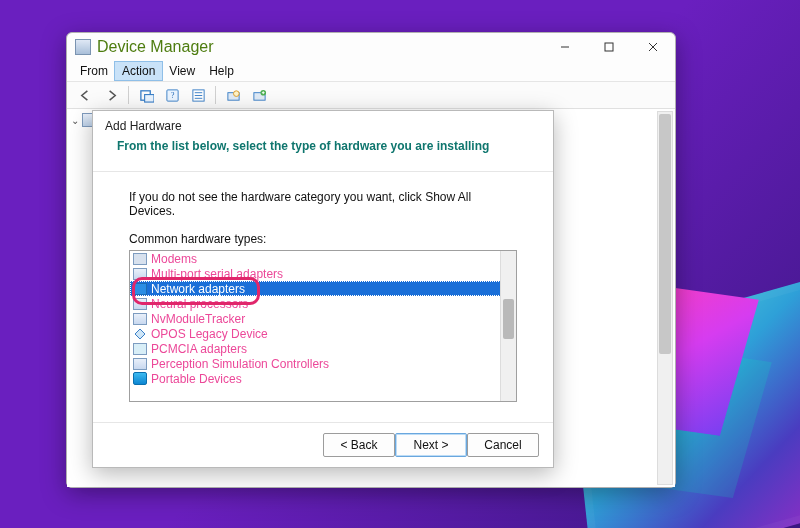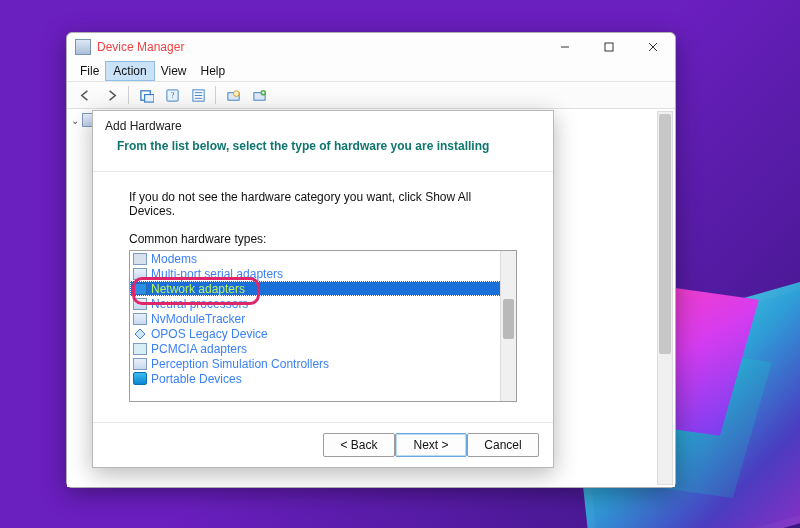--- a/index.html
+++ b/index.html
@@ -4,21 +4,21 @@
 <style>
 html,body{margin:0;padding:0;width:800px;height:528px;font-family:"Segoe UI",Tahoma,sans-serif;font-size:12px;overflow:hidden}
 body{background:linear-gradient(135deg,#6a1fbf 0%,#6a1fbf 52%,#3a1680 100%);position:relative}
 .geo{position:absolute;right:0;bottom:0;width:330px;height:320px;overflow:hidden;pointer-events:none}
 .geo::before,.geo::after{content:"";position:absolute}
 .geo::before{right:-40px;bottom:-20px;width:260px;height:240px;background:linear-gradient(145deg,#5fe3d8 0%,#2ea0d8 40%,#4a3cc0 70%,#9a2bc6 100%);transform:skewY(-10deg) rotate(-6deg);box-shadow:inset 0 0 0 8px rgba(255,255,255,0.04)}
 .geo::after{right:60px;bottom:100px;width:140px;height:140px;background:linear-gradient(140deg,#ff3db9 0%,#d63cf0 50%,#7a3ff1 100%);transform:rotate(8deg) skewX(-8deg);box-shadow:30px 60px 0 rgba(0,255,180,0.15)}
 .devwin{position:absolute;left:66px;top:32px;width:608px;height:454px;background:#fdfdfd;border:1px solid #b0b0b0;border-radius:6px;box-shadow:0 6px 24px rgba(0,0,0,0.35);display:flex;flex-direction:column}
 .titlebar{height:28px;display:flex;align-items:center;padding-left:8px;border-top-left-radius:6px;border-top-right-radius:6px}
 .titlebar .appicon{width:14px;height:14px;background:linear-gradient(#dfe8f5,#a9bfd9);border:1px solid #7a93b0;margin-right:6px}
-.titlebar .title{flex:1;color:#ef4444;font-size:12px}
+.titlebar .title{flex:1;color:#4d7c0f;font-size:16px}
 .winbtns{display:flex}
 .winbtn{width:44px;height:28px;display:flex;align-items:center;justify-content:center;color:#555}
 .winbtn svg{width:10px;height:10px}
 .menubar{height:20px;display:flex;align-items:center;padding-left:6px;border-bottom:1px solid #e5e5e5;gap:0}
 .menuitem{padding:2px 7px;color:#111}
 .menuitem.sel{background:#c9e2f8;outline:1px solid #8fbfe8}
 .toolbar{height:26px;display:flex;align-items:center;gap:2px;padding-left:6px;border-bottom:1px solid #e0e0e0;background:#fbfbfb}
 .tbtn{width:24px;height:22px;display:flex;align-items:center;justify-content:center;border-radius:2px}
 .tbtn svg{width:15px;height:15px}
 .tsep{width:1px;height:18px;background:#d0d0d0;margin:0 3px}
@@ -31,23 +31,23 @@
 
 .wizard{position:absolute;left:92px;top:110px;width:460px;height:356px;background:#fff;border:1px solid #b9b9b9;box-shadow:0 6px 22px rgba(0,0,0,0.28);display:flex;flex-direction:column}
 .wiz-head{padding:8px 12px 18px;border-bottom:1px solid #e6e6e6}
 .wiz-title{color:#222;margin-bottom:6px}
 .wiz-sub{font-weight:700;color:#0f766e;padding-left:12px}
 .wiz-body{flex:1;padding:18px 36px 0;color:#111}
 .wiz-note{margin-bottom:14px}
 .list-label{margin-bottom:4px}
 .listbox{border:1px solid #9f9f9f;height:150px;background:#fff;position:relative;overflow:hidden}
 .list-inner{position:absolute;left:0;right:15px;top:0}
-.list-row{display:flex;align-items:center;height:15px;padding-left:3px;color:#3b82f6}
+.list-row{display:flex;align-items:center;height:15px;padding-left:3px;color:#ec4899}
 .list-row .ico{width:14px;height:12px;margin-right:4px;display:flex;align-items:center;justify-content:center}
-.list-row.sel{background:#1a6fd8;color:#bef264;outline:1px dotted #fff;outline-offset:-1px}
+.list-row.sel{background:#1a6fd8;color:#ffffff;outline:1px dotted #fff;outline-offset:-1px}
 .ring{position:absolute;border:3px solid #e0266b;border-radius:10px;pointer-events:none}
 .listbox .sb{position:absolute;right:0;top:0;bottom:0;width:15px;background:#f0f0f0;border-left:1px solid #dcdcdc}
 .listbox .sb .thumb{position:absolute;left:2px;right:2px;top:48px;height:40px;background:#b9b9b9;border-radius:2px}
 .wiz-foot{height:44px;border-top:1px solid #e6e6e6;display:flex;align-items:center;justify-content:flex-end;gap:0;padding-right:14px}
 .wbtn{min-width:70px;height:22px;background:#fdfdfd;border:1px solid #9c9c9c;border-radius:2px;display:flex;align-items:center;justify-content:center;color:#111;font-size:12px}
 .wbtn.primary{border:1px solid #6aa7de;box-shadow:inset 0 0 0 1px #bcdcf6}
 
 .i-generic{width:14px;height:10px;background:linear-gradient(#e9f0fa,#c8d8ef);border:1px solid #7d9cc0}
 .i-modem{width:14px;height:10px;background:#d7e1ee;border:1px solid #7d9cc0;position:relative}
 .i-net{width:14px;height:10px;background:#2b8de4;border:1px solid #1c6ab3}
@@ -78,21 +78,21 @@
       <div class="winbtn">
           <svg viewBox="0 0 10 10">
             <line x1="1" y1="1" x2="9" y2="9" stroke="#333" stroke-width="1"></line>
             <line x1="9" y1="1" x2="1" y2="9" stroke="#333" stroke-width="1"></line>
           </svg>
         </div>
     </div>
   </div>
 
   <div class="menubar">
-    <div class="menuitem">File</div>
+    <div class="menuitem">From</div>
     <div class="menuitem sel">Action</div>
     <div class="menuitem">View</div>
     <div class="menuitem">Help</div>
   </div>
 
   <div class="toolbar">
     <div class="tbtn">
         <svg viewBox="0 0 16 16">
           <path d="M10 3 L4 8 L10 13" fill="none" stroke="#555" stroke-width="1.6"></path>
         </svg>

